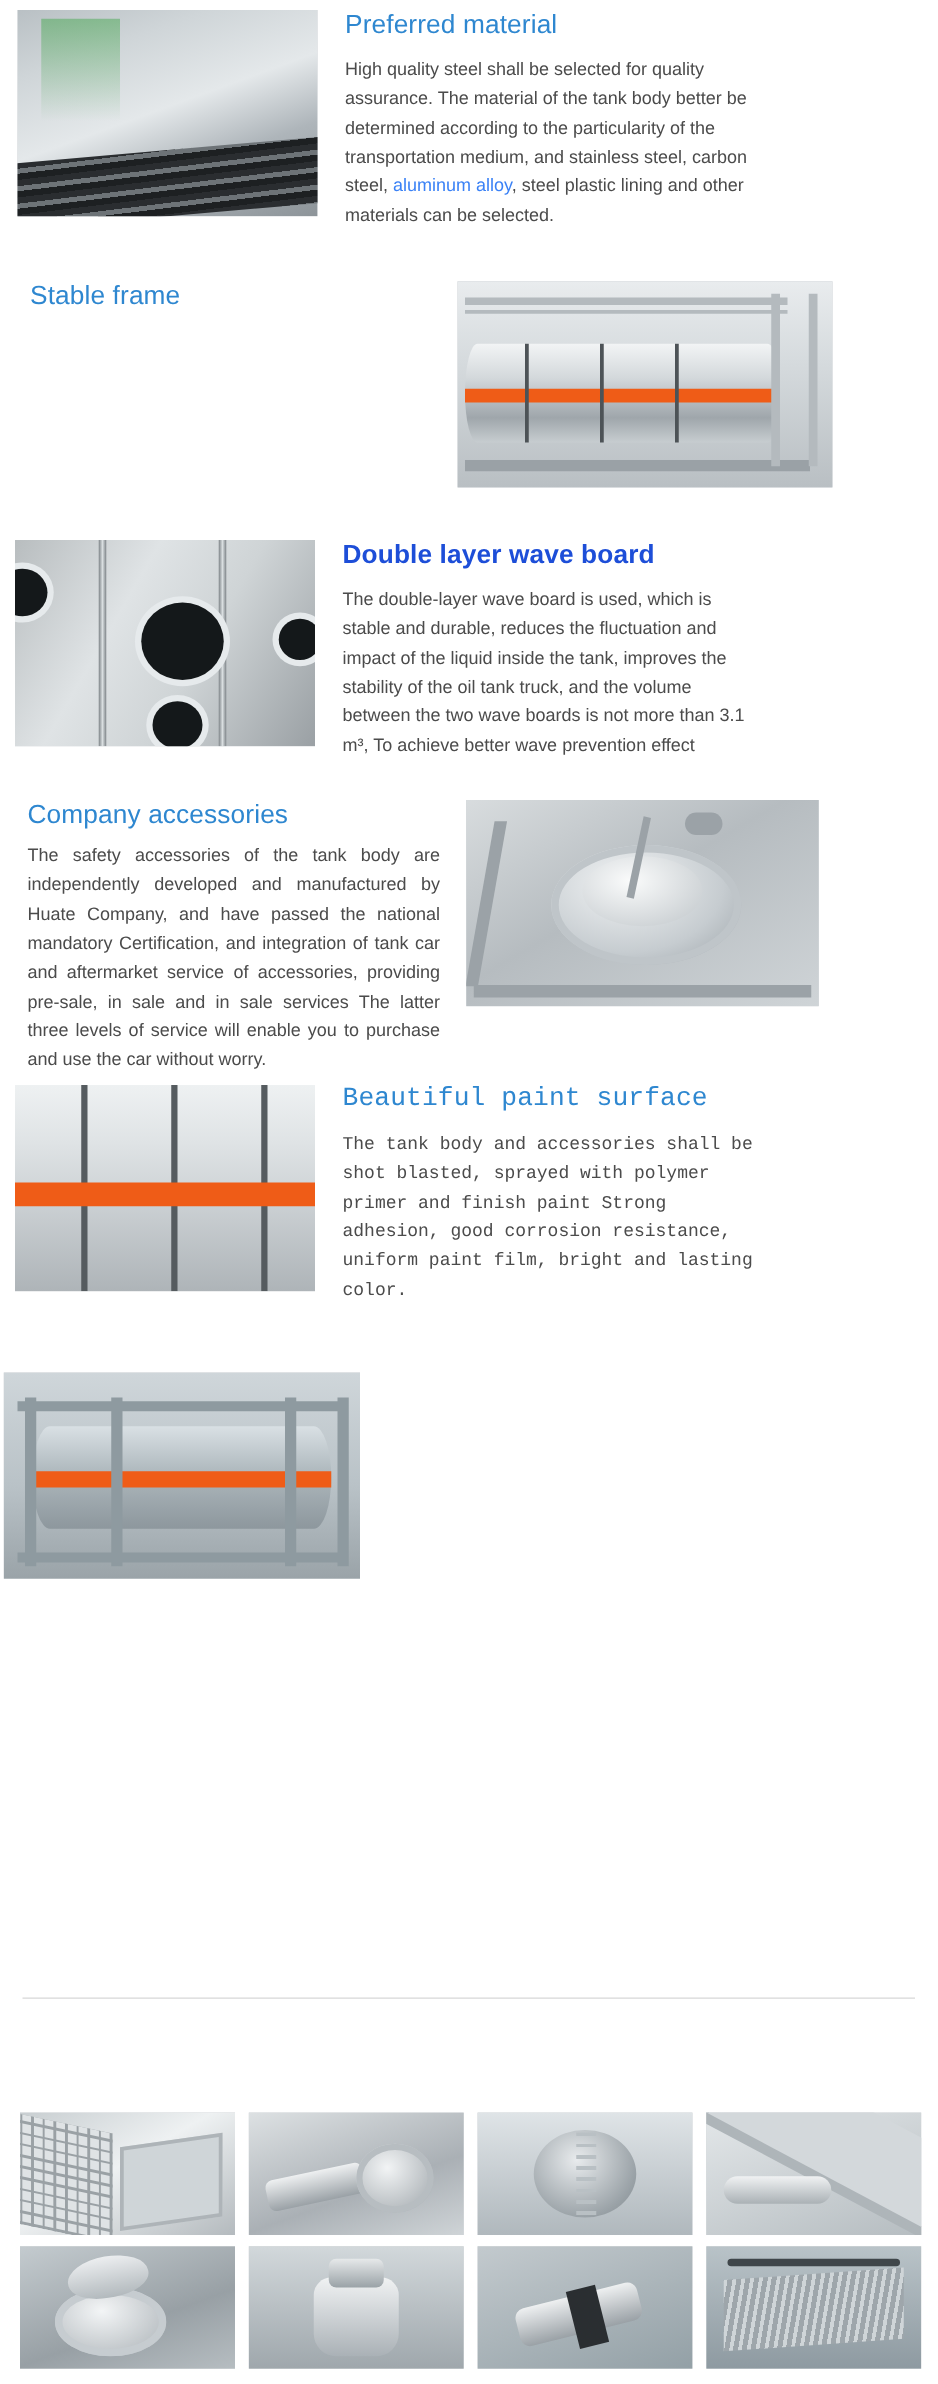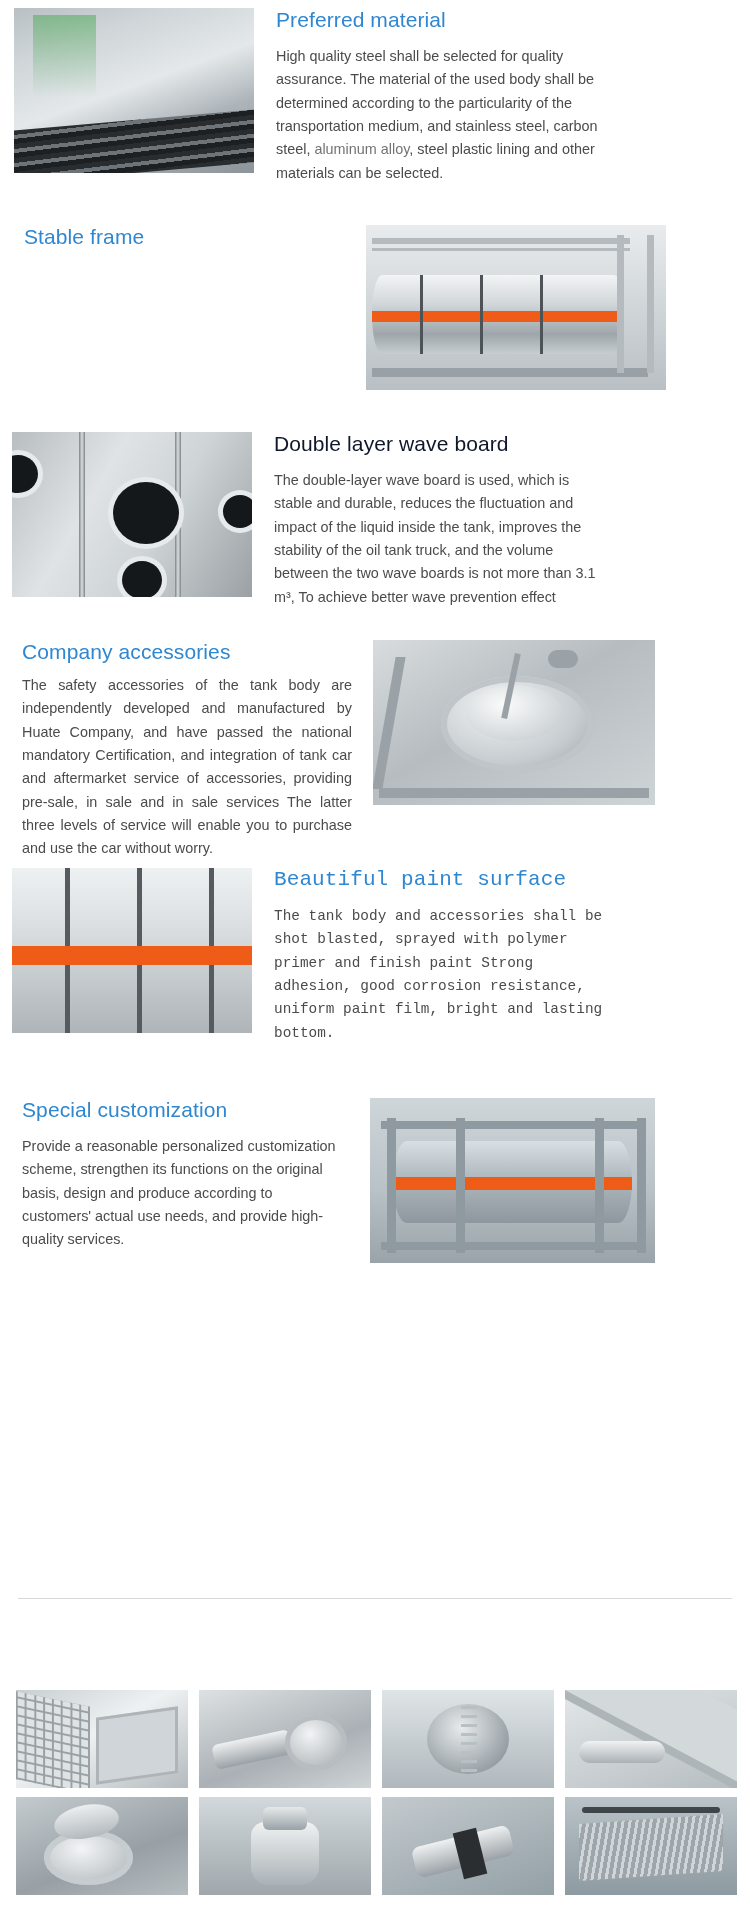--- a/index.html
+++ b/index.html
@@ -29,28 +29,28 @@
   }
   .text-col { flex: none; }
 
   .f-title {
     color: #2e87d0;
     font-size: 21px;
     line-height: 1.15;
     letter-spacing: .1px;
     white-space: nowrap;
   }
-  .f-title.bold { font-weight: normal; color: #0f172a; }
+  .f-title.bold { font-weight: bold; color: #1d4ed8; }
   .f-body {
     color: #4b4b4b;
     font-size: 14.4px;
     line-height: 1.62;
   }
   .f-body.justify { text-align: justify; text-align-last: left; }
-  .accent { color: #737373; }
+  .accent { color: #3b82f6; }
 
   
   .divider {
     position: absolute;
     left: 18px;
     width: 714px;
     height: 1px;
     background: #d8d8d8;
   }
 
@@ -233,21 +233,21 @@
 <div class="page">
 
   <div class="feature img-left" style="position:absolute; left:0; top:8px;">
     <div class="feature-inner">
       <div class="photo" style="width:240px; height:165px; margin-left:14px;">
         <div class="ph p-steel"></div>
       </div>
       <div class="text-col" style="width:455px; margin-left:22px;">
         <div class="f-title">Preferred material</div>
         <div class="f-body" style="margin-top:13px; width:330px;">
-          <span>High quality steel shall be selected for quality assurance. The material of the used body shall be determined according to the particularity of the transportation medium, and stainless steel, carbon steel, </span><span class="accent">aluminum alloy</span><span>, steel plastic lining and other materials can be selected.</span>
+          <span>High quality steel shall be selected for quality assurance. The material of the tank body better be determined according to the particularity of the transportation medium, and stainless steel, carbon steel, </span><span class="accent">aluminum alloy</span><span>, steel plastic lining and other materials can be selected.</span>
         </div>
       </div>
     </div>
   </div>
 
   <div class="feature img-right" style="position:absolute; left:0; top:225px;">
     <div class="feature-inner">
       <div class="text-col" style="width:340px; margin-left:24px;">
         <div class="f-title">Stable frame</div>
       </div>
@@ -311,31 +311,27 @@
       <div class="photo" style="width:240px; height:165px; margin-left:12px;">
         <div class="ph p-paint">
           <div class="band" style="left:22%"></div>
           <div class="band" style="left:52%"></div>
           <div class="band" style="left:82%"></div>
           <div class="stripe"></div>
         </div>
       </div>
       <div class="text-col" style="width:470px; margin-left:22px;">
         <div class="f-title">Beautiful paint surface</div>
-        <div class="f-body" style="margin-top:13px; width:330px;">The tank body and accessories shall be shot blasted, sprayed with polymer primer and finish paint Strong adhesion, good corrosion resistance, uniform paint film, bright and lasting bottom.</div>
+        <div class="f-body" style="margin-top:13px; width:330px;">The tank body and accessories shall be shot blasted, sprayed with polymer primer and finish paint Strong adhesion, good corrosion resistance, uniform paint film, bright and lasting color.</div>
       </div>
     </div>
   </div>
 
   <div class="feature img-right" style="position:absolute; left:0; top:1098px;">
     <div class="feature-inner">
-      <div class="text-col" style="width:345px; margin-left:22px;">
-        <div class="f-title">Special customization</div>
-        <div class="f-body" style="margin-top:13px; width:320px;">Provide a reasonable personalized customization scheme, strengthen its functions on the original basis, design and produce according to customers' actual use needs, and provide high-quality services.</div>
-      </div>
       <div class="photo" style="width:285px; height:165px; margin-left:3px;">
         <div class="ph p-container">
           <div class="tank"></div>
           <div class="stripe"></div>
           <div class="post" style="left:6%"></div>
           <div class="post" style="left:30%"></div>
           <div class="post" style="right:18%"></div>
           <div class="post" style="right:3%"></div>
           <div class="rail" style="top:14%"></div>
           <div class="rail" style="bottom:8%"></div>

